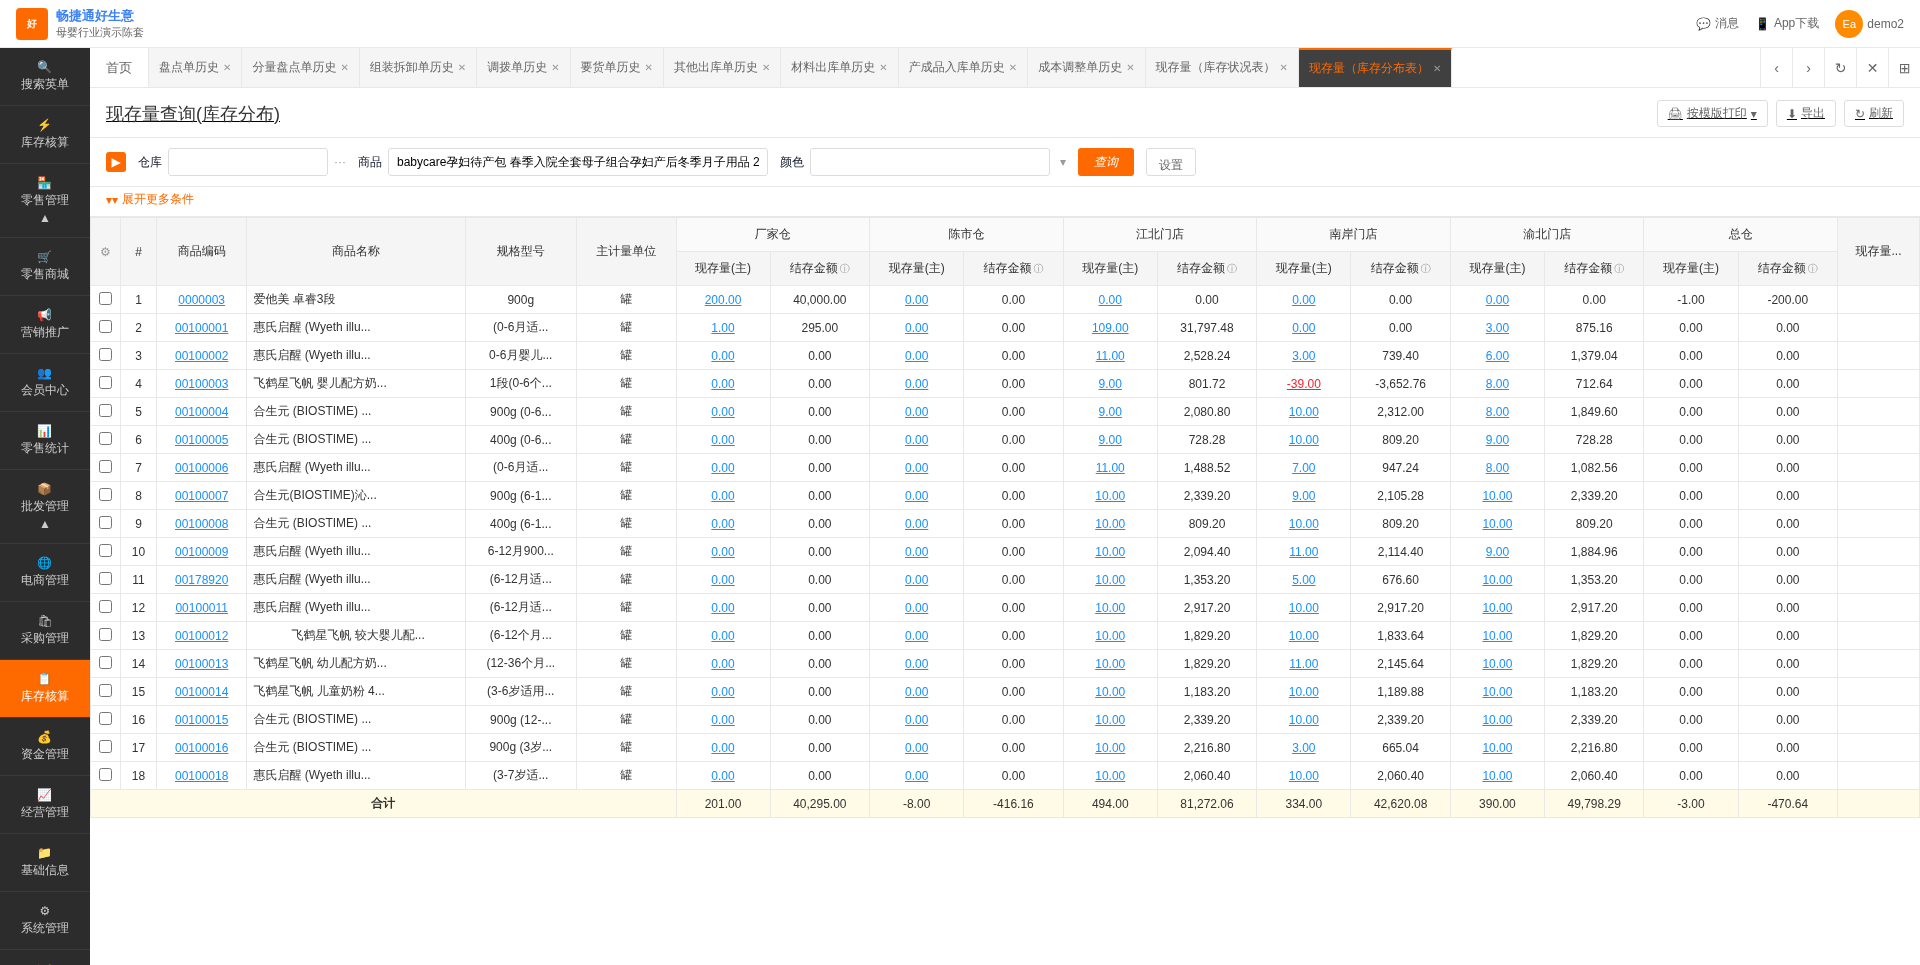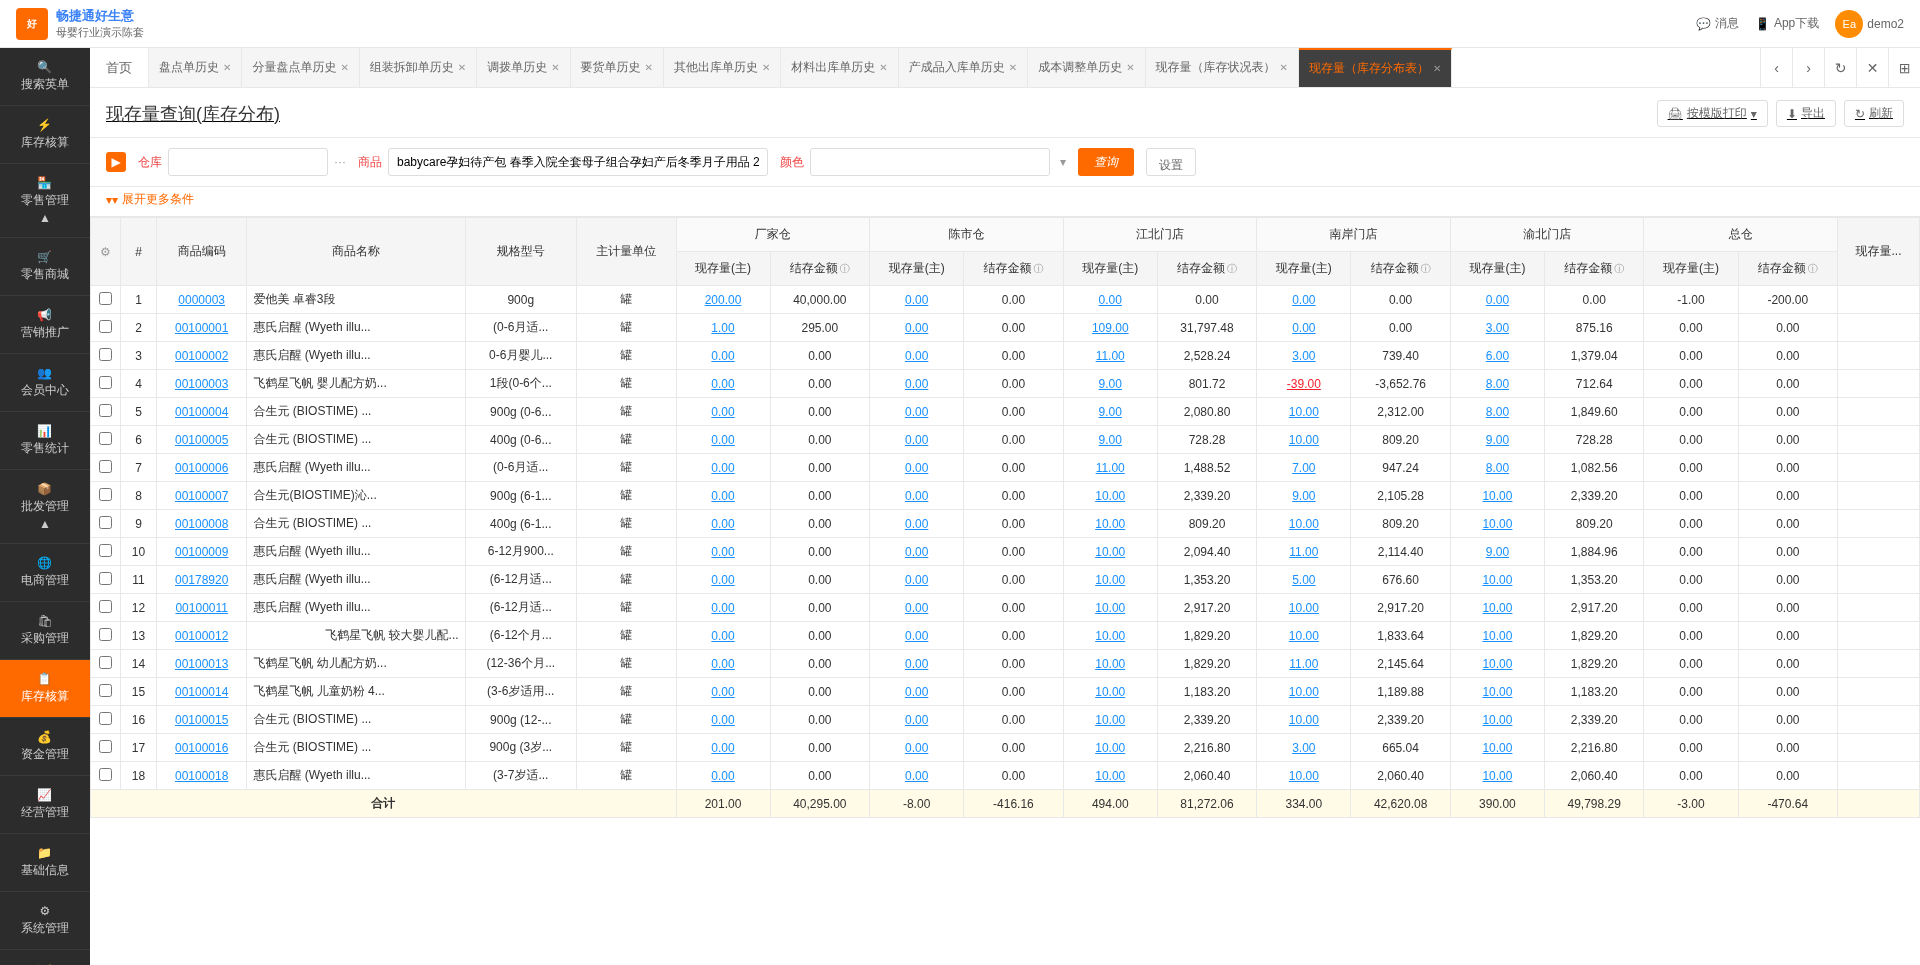--- a/index.html
+++ b/index.html
@@ -39,21 +39,21 @@
     
     .page-header { background: #fff; padding: 12px 16px 0; border-bottom: 1px solid #e8e8e8; }
     .page-title-row { display: flex; align-items: center; justify-content: space-between; margin-bottom: 10px; text-decoration: underline; }
     .page-title { font-size: 18px; color: #333; font-weight: 500; }
     .header-actions { display: flex; align-items: center; gap: 8px; }
     .header-btn { display: flex; align-items: center; gap: 4px; padding: 4px 10px; border: 1px solid #ddd; border-radius: 3px; background: #fff; cursor: pointer; font-size: 12px; color: #666; }
 
     
     .search-bar { background: #fff; padding: 10px 16px; border-bottom: 1px solid #e8e8e8; display: flex; align-items: center; gap: 12px; flex-wrap: wrap; }
     .search-field { display: flex; align-items: center; gap: 6px; }
-    .search-label { color: #ef4444; font-size: 12px; white-space: nowrap; }
+    .search-label { color: #0f172a; font-size: 12px; white-space: nowrap; }
     .search-input { border: 1px solid #ddd; border-radius: 3px; padding: 4px 8px; font-size: 12px; height: 28px; outline: none; min-width: 120px; }
     .search-long-input { border: 1px solid #ddd; border-radius: 3px; padding: 4px 8px; font-size: 12px; height: 28px; outline: none; width: 380px; }
     .search-btn-orange { background: #ff6a00; color: #fff; border: none; border-radius: 3px; padding: 4px 16px; font-size: 12px; height: 28px; cursor: pointer; font-style: italic; }
     .search-btn-white { background: #fff; color: #666; border: 1px solid #ddd; border-radius: 3px; padding: 8px 12px; font-size: 12px; height: 28px; cursor: pointer; }
     .expand-conditions { display: flex; align-items: center; gap: 4px; color: #ff6a00; cursor: pointer; font-size: 12px; }
     .orange-arrow { width: 20px; height: 20px; background: #ff6a00; border-radius: 3px; display: flex; align-items: center; justify-content: center; color: white; font-size: 12px; cursor: pointer; }
 
     
     .table-container { flex: 1; overflow: auto; background: #fff; margin: 0; }
     .data-table { width: 100%; border-collapse: collapse; font-size: 12px; }
@@ -565,21 +565,21 @@
     <td><span class="num-link ">10.00</span></td>
     <td class="">2,917.20</td>
     <td class="">0.00</td>
     <td class="">0.00</td>
     <td></td>
   </tr>
             <tr>
     <td><input type="checkbox" style=""></td>
     <td>13</td>
     <td><span class="num-link">00100012</span></td>
-    <td style="text-align:right;max-width:160px;overflow:hidden;text-overflow:ellipsis;padding-left:44px;">飞鹤星飞帆 较大婴儿配...</td>
+    <td style="text-align:left;max-width:160px;overflow:hidden;text-overflow:ellipsis;padding-left:44px;">飞鹤星飞帆 较大婴儿配...</td>
     <td>(6-12个月...</td>
     <td>罐</td>
     <td><span class="num-link ">0.00</span></td>
     <td class="">0.00</td>
     <td><span class="num-link ">0.00</span></td>
     <td class="">0.00</td>
     <td><span class="num-link ">10.00</span></td>
     <td class="">1,829.20</td>
     <td><span class="num-link ">10.00</span></td>
     <td class="">1,833.64</td>

